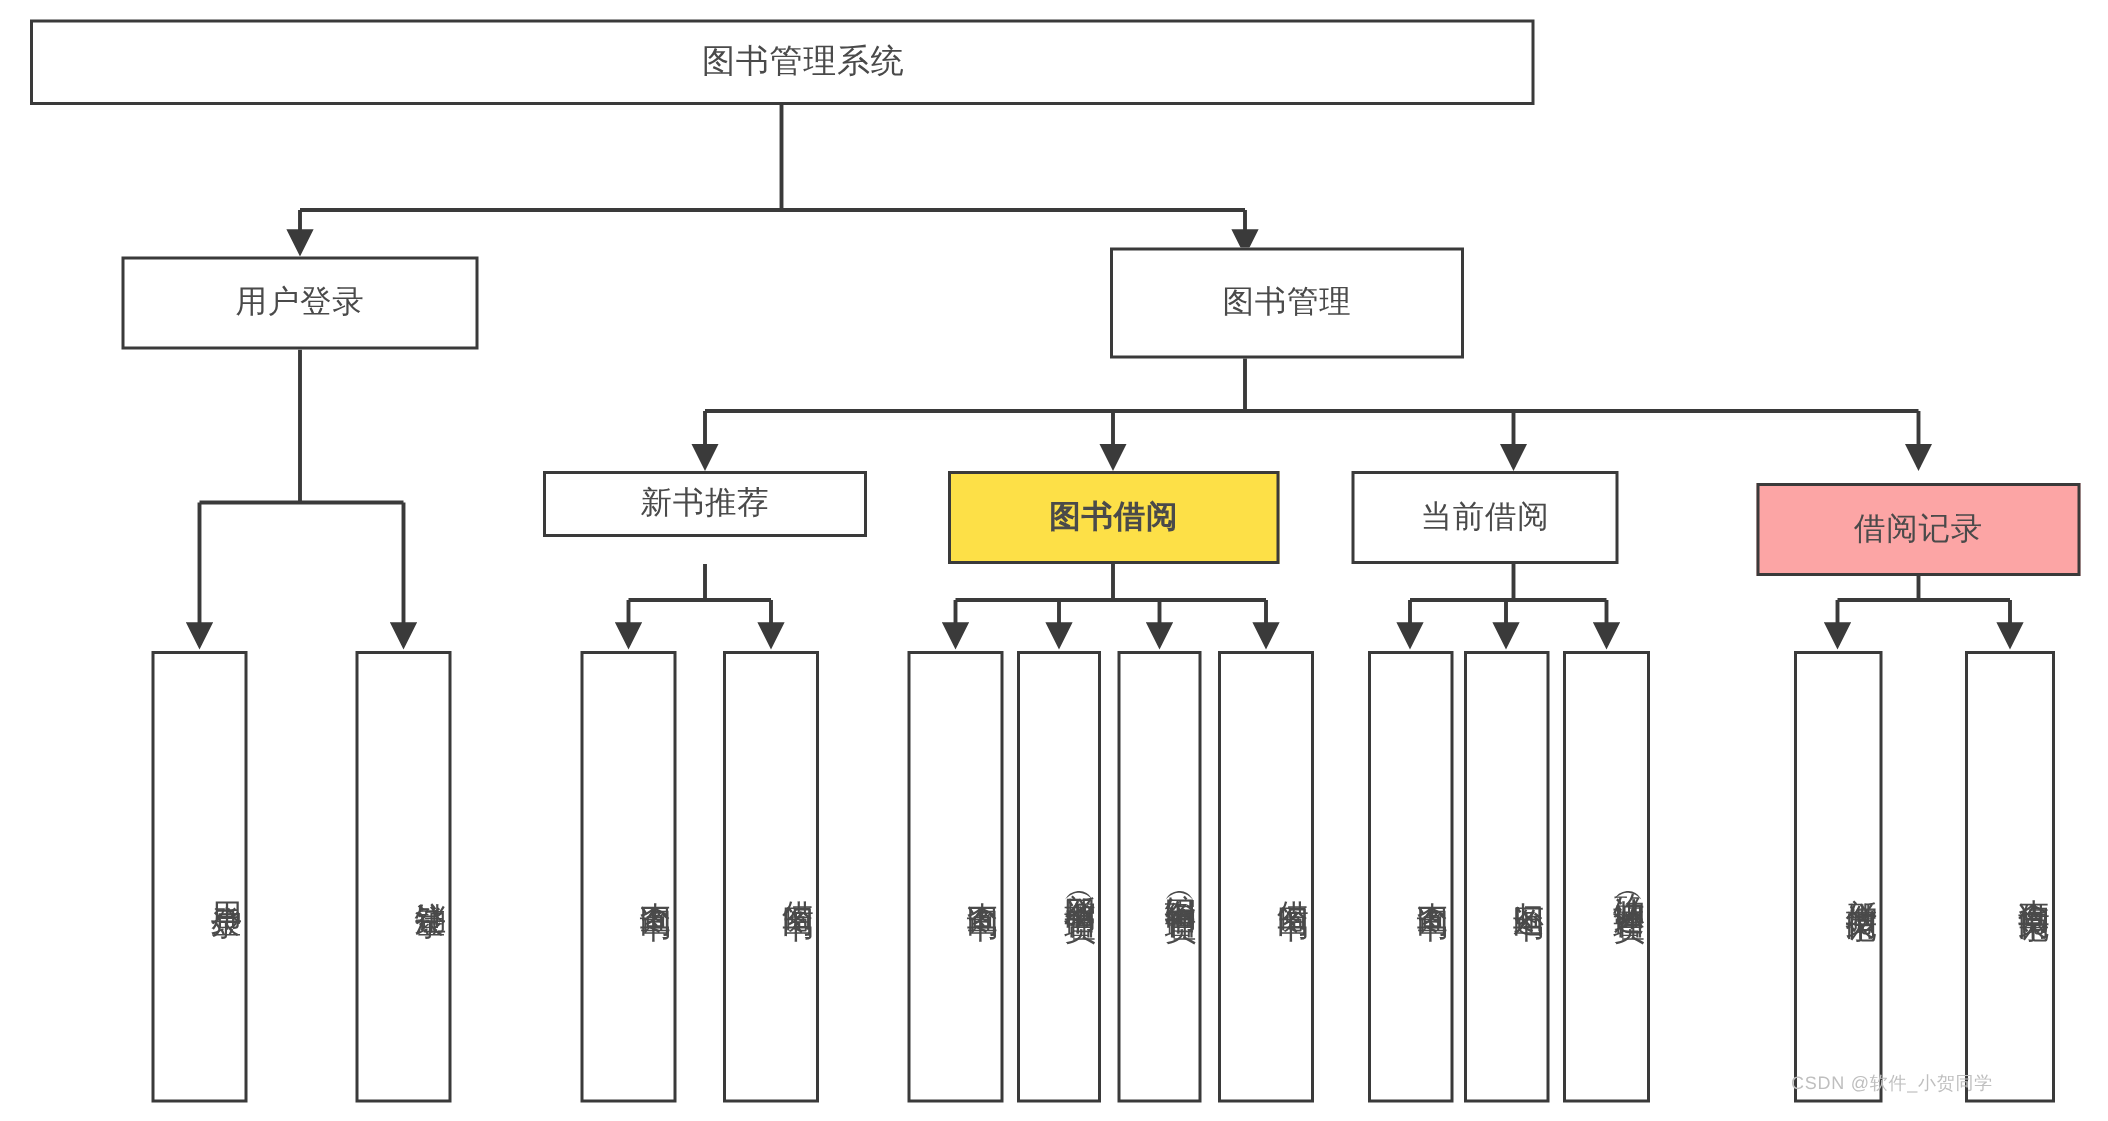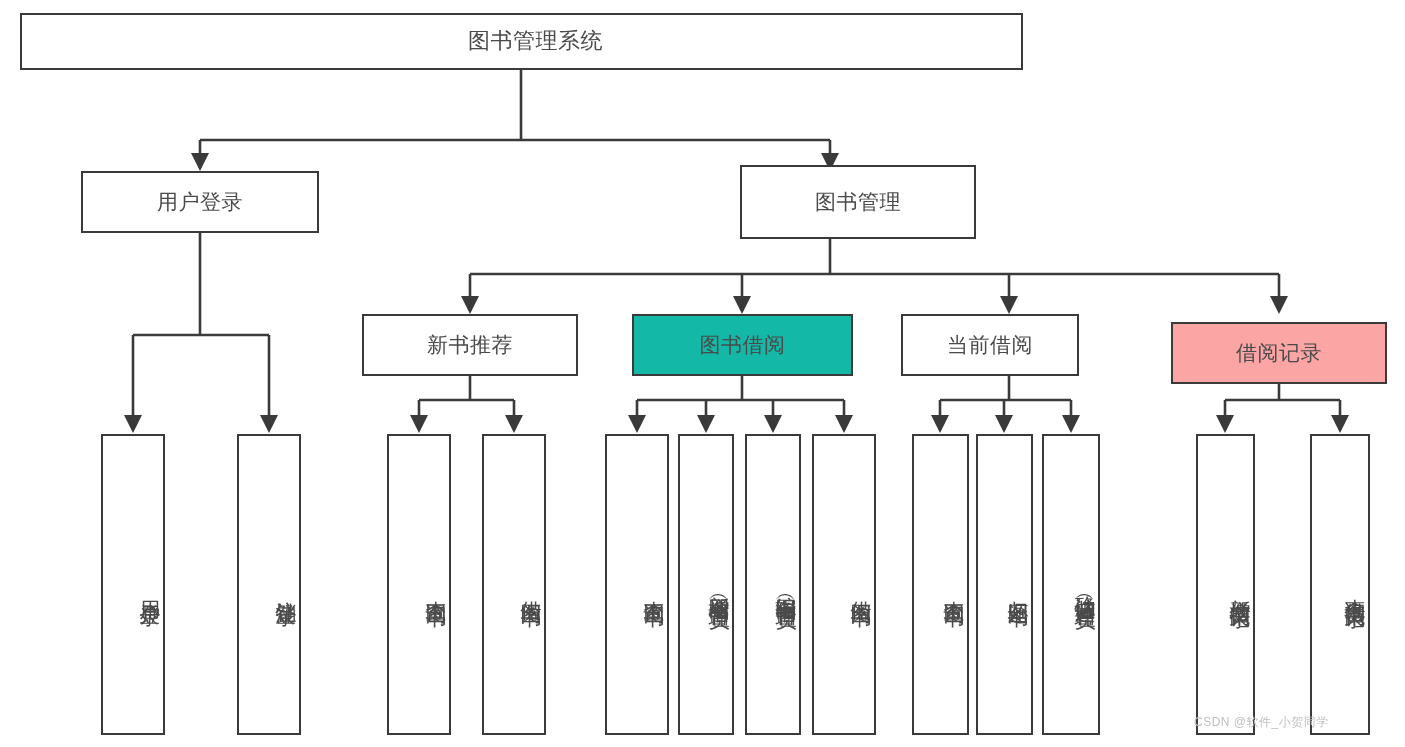--- a/index.html
+++ b/index.html
@@ -129,24 +129,24 @@
     <span>图书管理系统</span>
   </div>
 
   <div class="node horizontal" style="left: 81px; top: 171px; width: 238px; height: 62px; border-color: rgb(58, 58, 58); background: rgb(255, 255, 255); color: rgb(74, 74, 74);">
     <span>用户登录</span>
   </div>
   <div class="node horizontal" style="left: 712px; top: 165px; width: 236px; height: 74px; border-color: rgb(58, 58, 58); background: rgb(255, 255, 255); color: rgb(74, 74, 74); margin-left: 28px;">
     <span>图书管理</span>
   </div>
 
-  <div class="node horizontal" style="left: 362px; top: 314px; width: 216px; height: 62px; border-color: rgb(58, 58, 58); background: rgb(255, 255, 255); color: rgb(74, 74, 74);">
+  <div class="node horizontal" style="left: 362px; top: 314px; width: 216px; height: 44px; border-color: rgb(58, 58, 58); background: rgb(255, 255, 255); color: rgb(74, 74, 74);">
     <span>新书推荐</span>
   </div>
-  <div class="node horizontal" style="left: 632px; top: 314px; width: 221px; height: 62px; border-color: rgb(58, 58, 58); background: #14b8a6; color: rgb(74, 74, 74);">
+  <div class="node horizontal" style="left: 632px; top: 314px; width: 221px; height: 62px; border-color: rgb(58, 58, 58); background: #fde047; color: rgb(74, 74, 74); font-weight: bold;">
     <span>图书借阅</span>
   </div>
   <div class="node horizontal" style="left: 901px; top: 314px; width: 178px; height: 62px; border-color: rgb(58, 58, 58); background: rgb(255, 255, 255); color: rgb(74, 74, 74);">
     <span>当前借阅</span>
   </div>
   <div class="node horizontal" style="left: 1171px; top: 322px; width: 216px; height: 62px; border-color: rgb(58, 58, 58); background: #fca5a5; color: rgb(74, 74, 74);">
     <span>借阅记录</span>
   </div>
 
   <div class="node vertical" style="left: 101px; top: 434px; width: 64px; height: 301px; border-color: rgb(58, 58, 58); background: rgb(255, 255, 255); color: rgb(74, 74, 74);">

